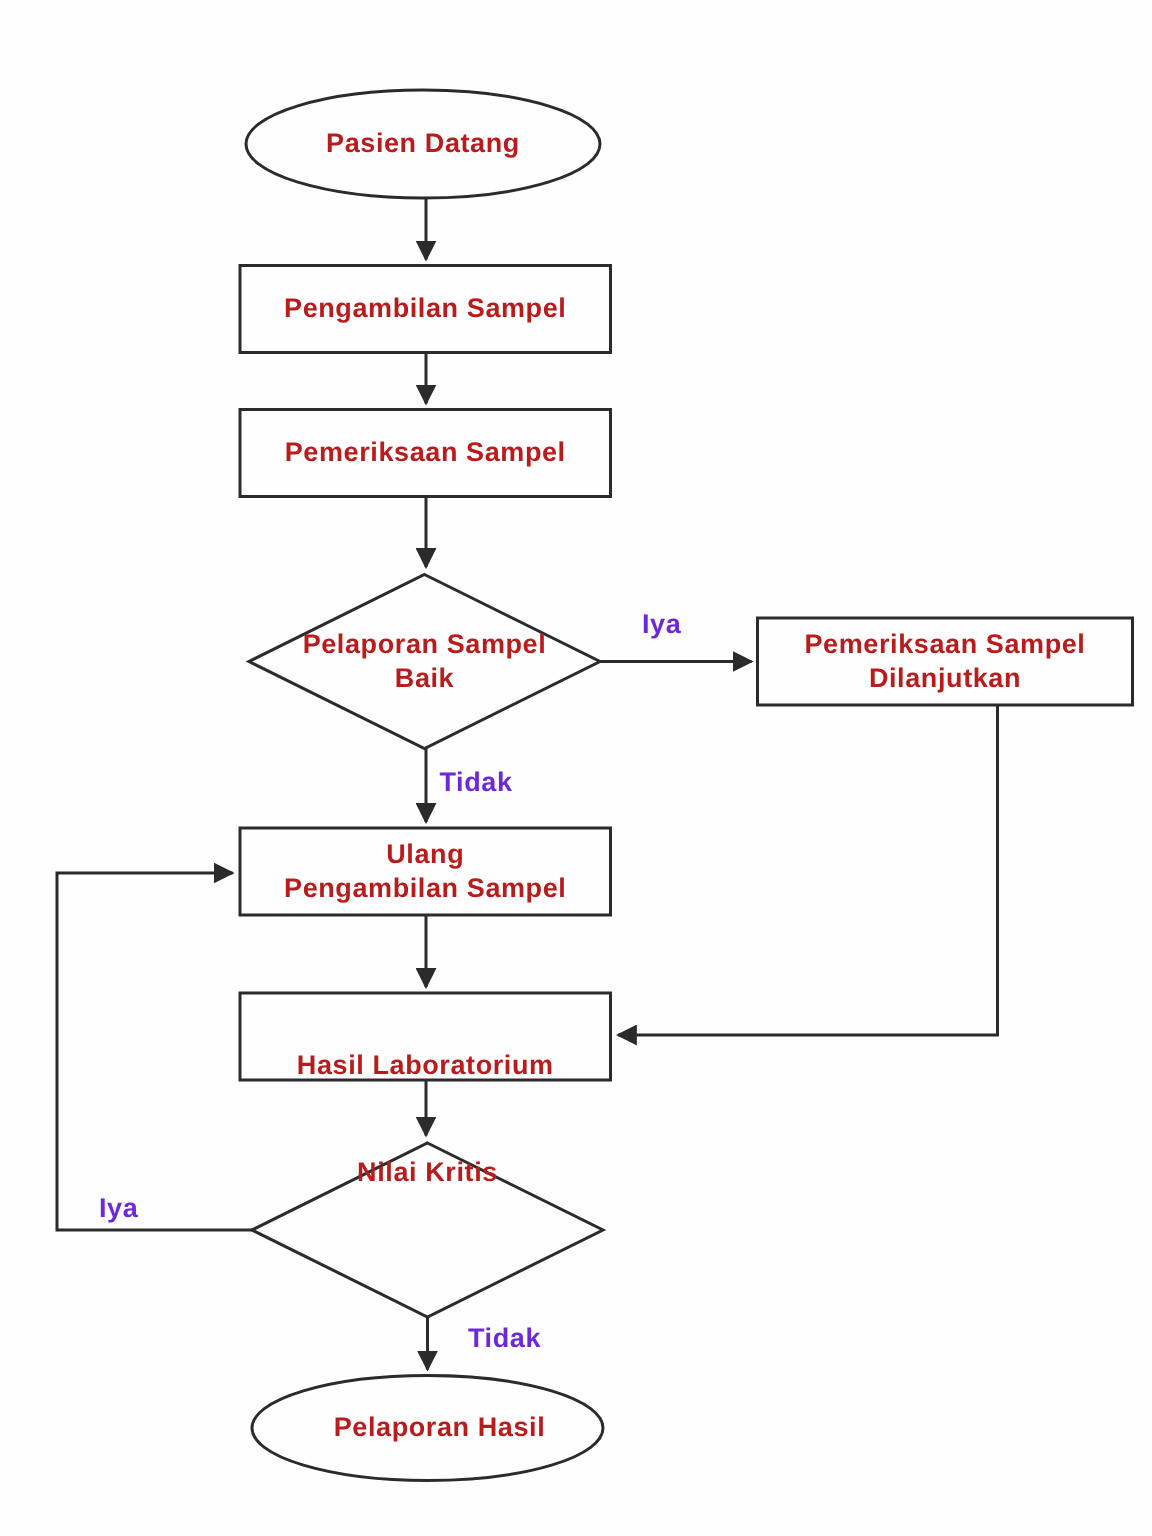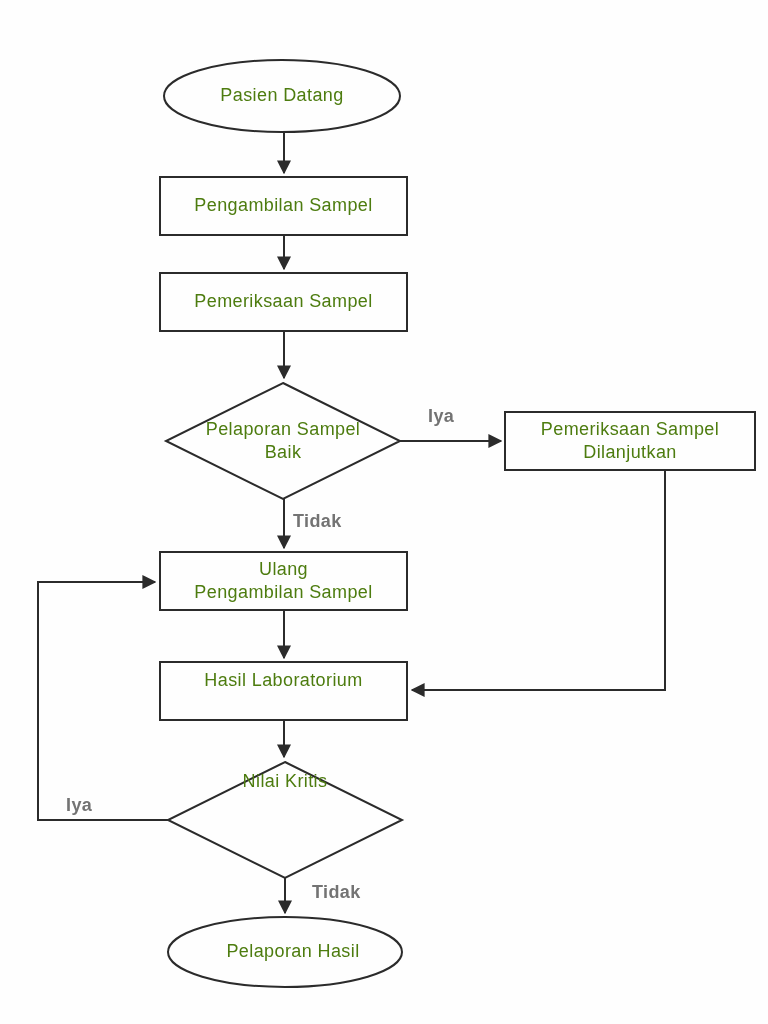--- a/index.html
+++ b/index.html
@@ -19,44 +19,44 @@
     position: absolute;
     left: 0;
     top: 0;
   }
   .node-label {
     position: absolute;
     display: flex;
     align-items: center;
     justify-content: center;
     text-align: center;
-    font-weight: normal;
+    font-weight: bold;
     font-size: 18px;
     line-height: 1.3;
     letter-spacing: 0.4px;
-    color: #4d7c0f;
+    color: #b91c1c;
     white-space: pre-line;
     pointer-events: none;
   }
   .edge-label {
     position: absolute;
     font-weight: bold;
     font-size: 18px;
     letter-spacing: 0.4px;
-    color: #737373;
+    color: #6d28d9;
     pointer-events: none;
   }
   
   .lbl-pasien        { left: 164px; top:  60px; width: 236px; height:  72px; }
   .lbl-pengambilan   { left: 160px; top: 177px; width: 247px; height:  58px; }
   .lbl-pemeriksaan   { left: 160px; top: 273px; width: 247px; height:  58px; }
   .lbl-kuatitas      { left: 166px; top: 383px; width: 234px; height: 116px; }
   .lbl-dilanjutkan   { left: 505px; top: 412px; width: 250px; height:  58px; }
   .lbl-ulang         { left: 160px; top: 552px; width: 247px; height:  58px; border-radius: 12px; }
-  .lbl-hasil         { left: 160px; top: 652px; width: 247px; height:  58px; }
+  .lbl-hasil         { left: 160px; top: 682px; width: 247px; height:  58px; }
   .lbl-nilai-kritis  { left: 168px; top: 724px; width: 234px; height: 116px; }
   .lbl-pelaporan     { left: 176px; top: 917px; width: 234px; height:  70px; }
   
   .lbl-iya-right     { left: 428px; top: 406px; }
   .lbl-tidak-top     { left: 293px; top: 511px; }
   .lbl-iya-left      { left:  66px; top: 795px; }
   .lbl-tidak-bottom  { left: 312px; top: 882px; }
 </style>
 </head>
 <body>

